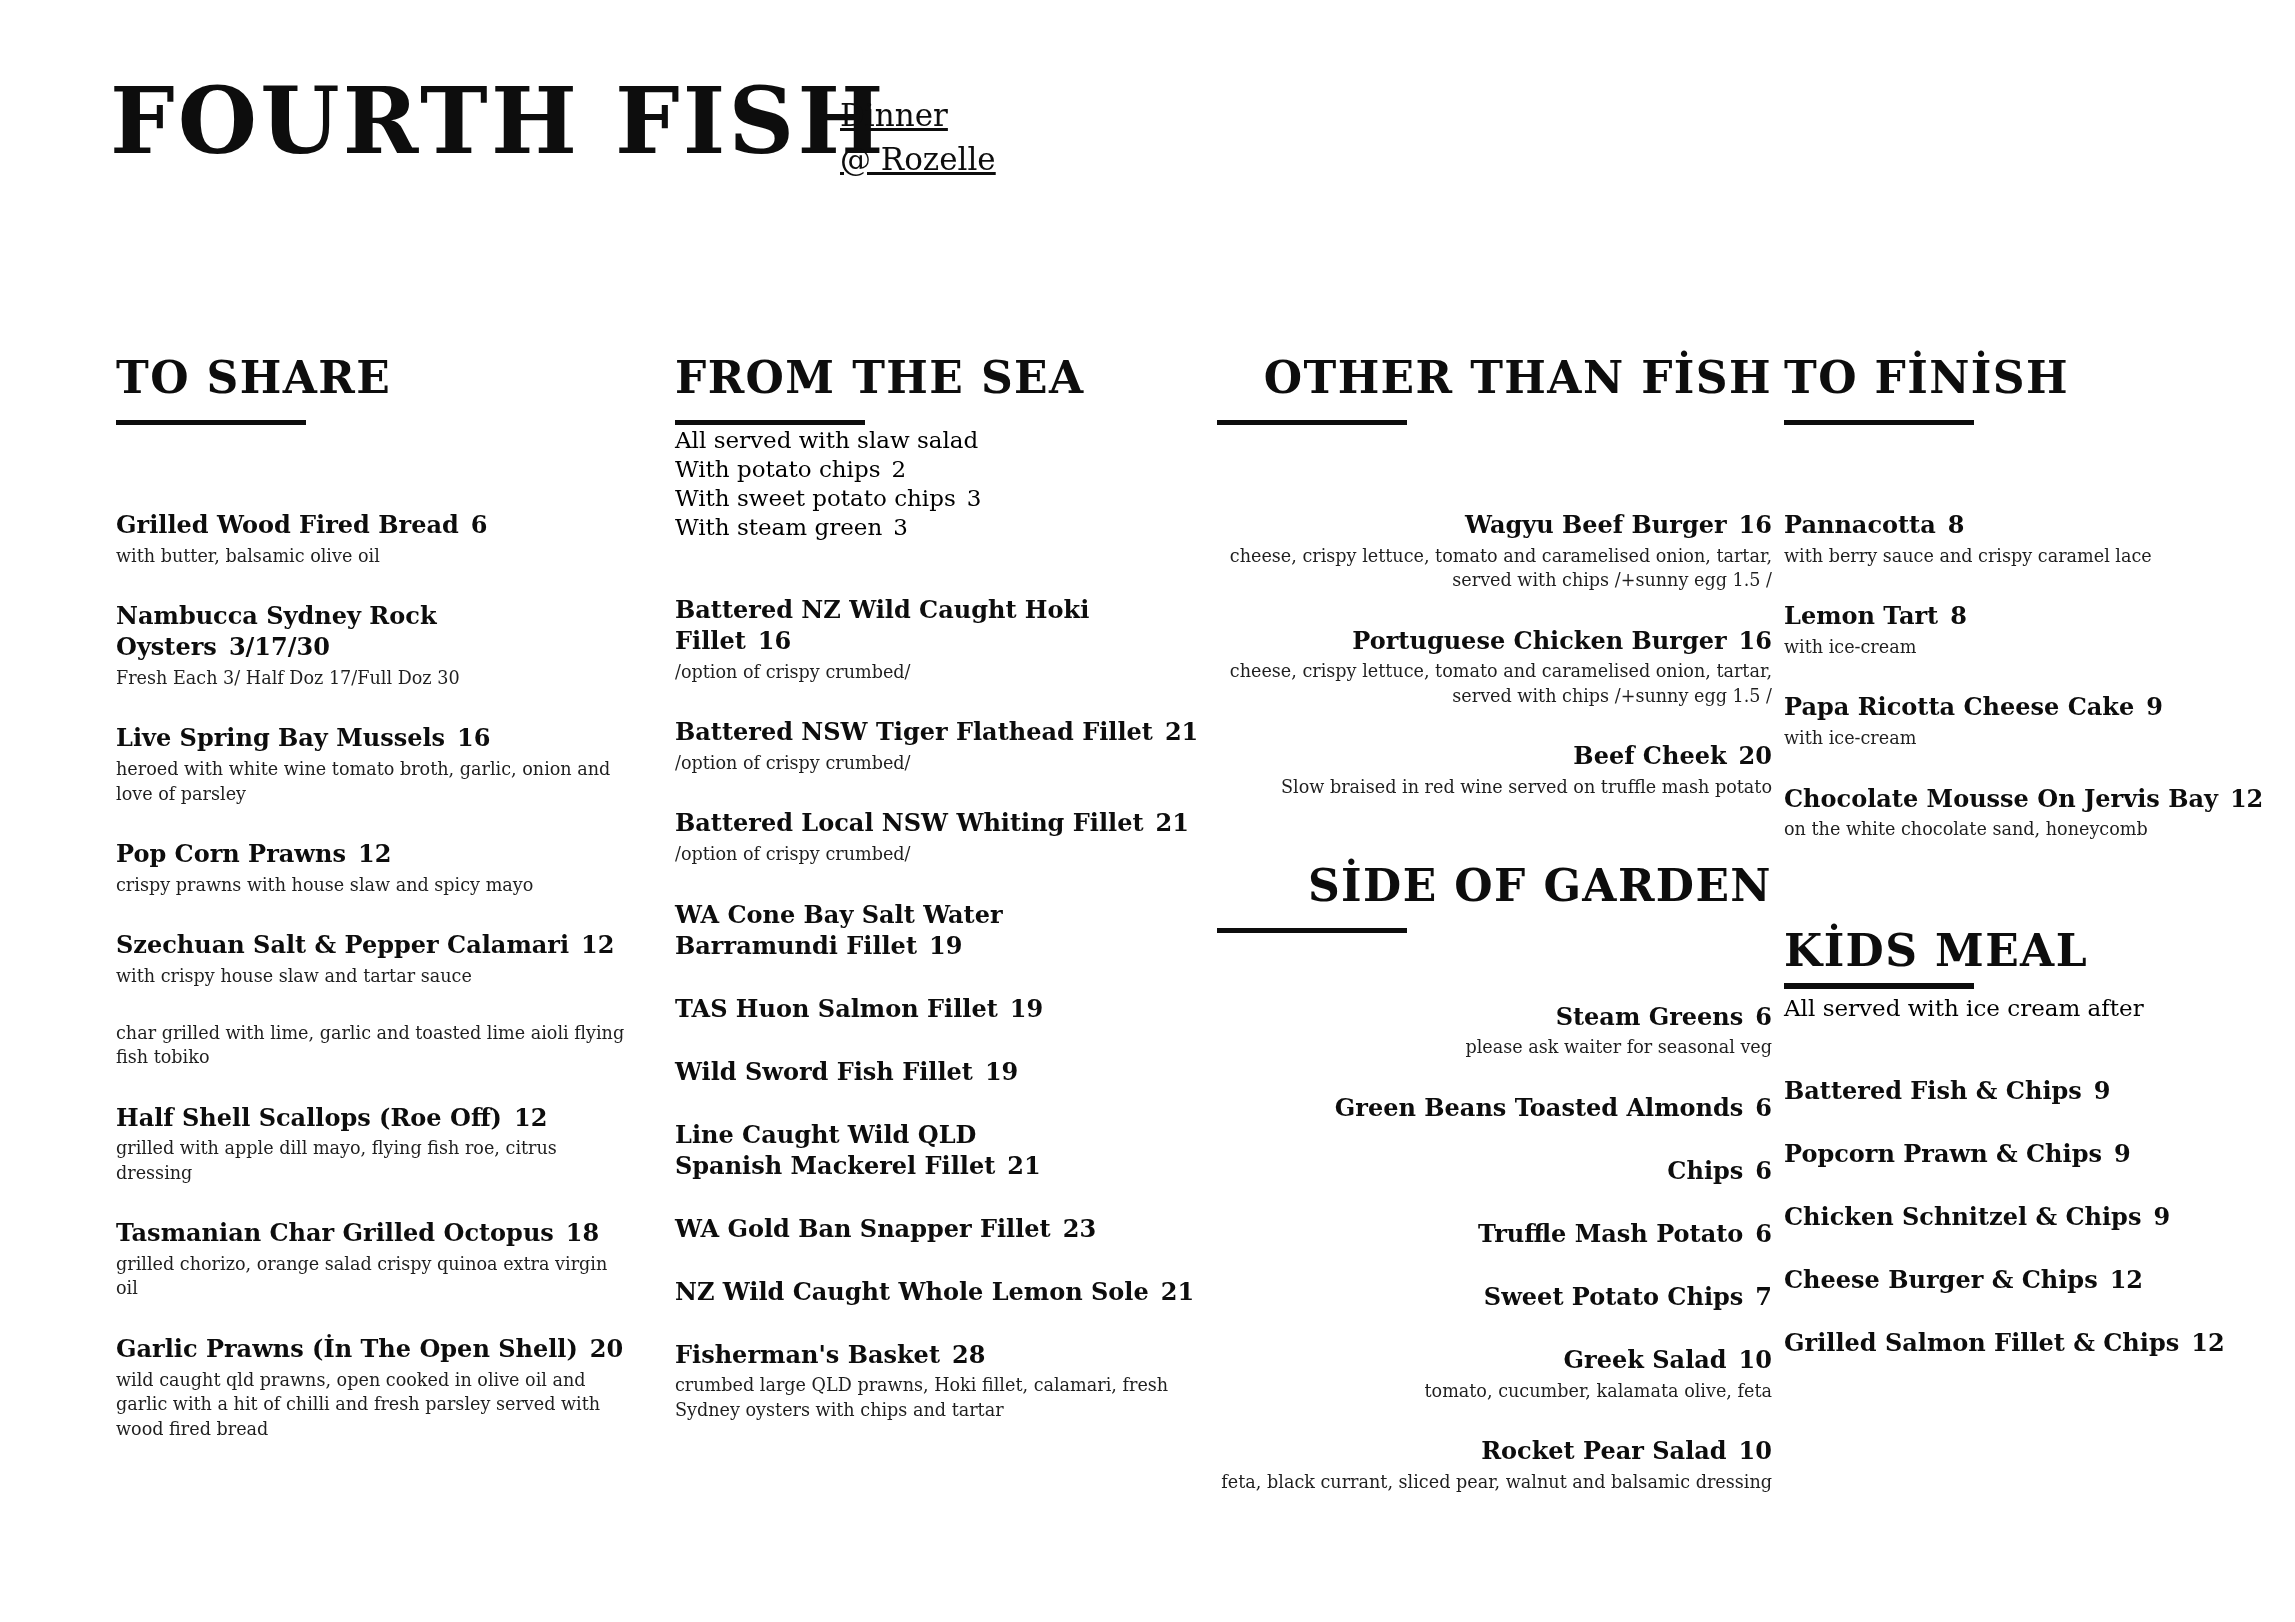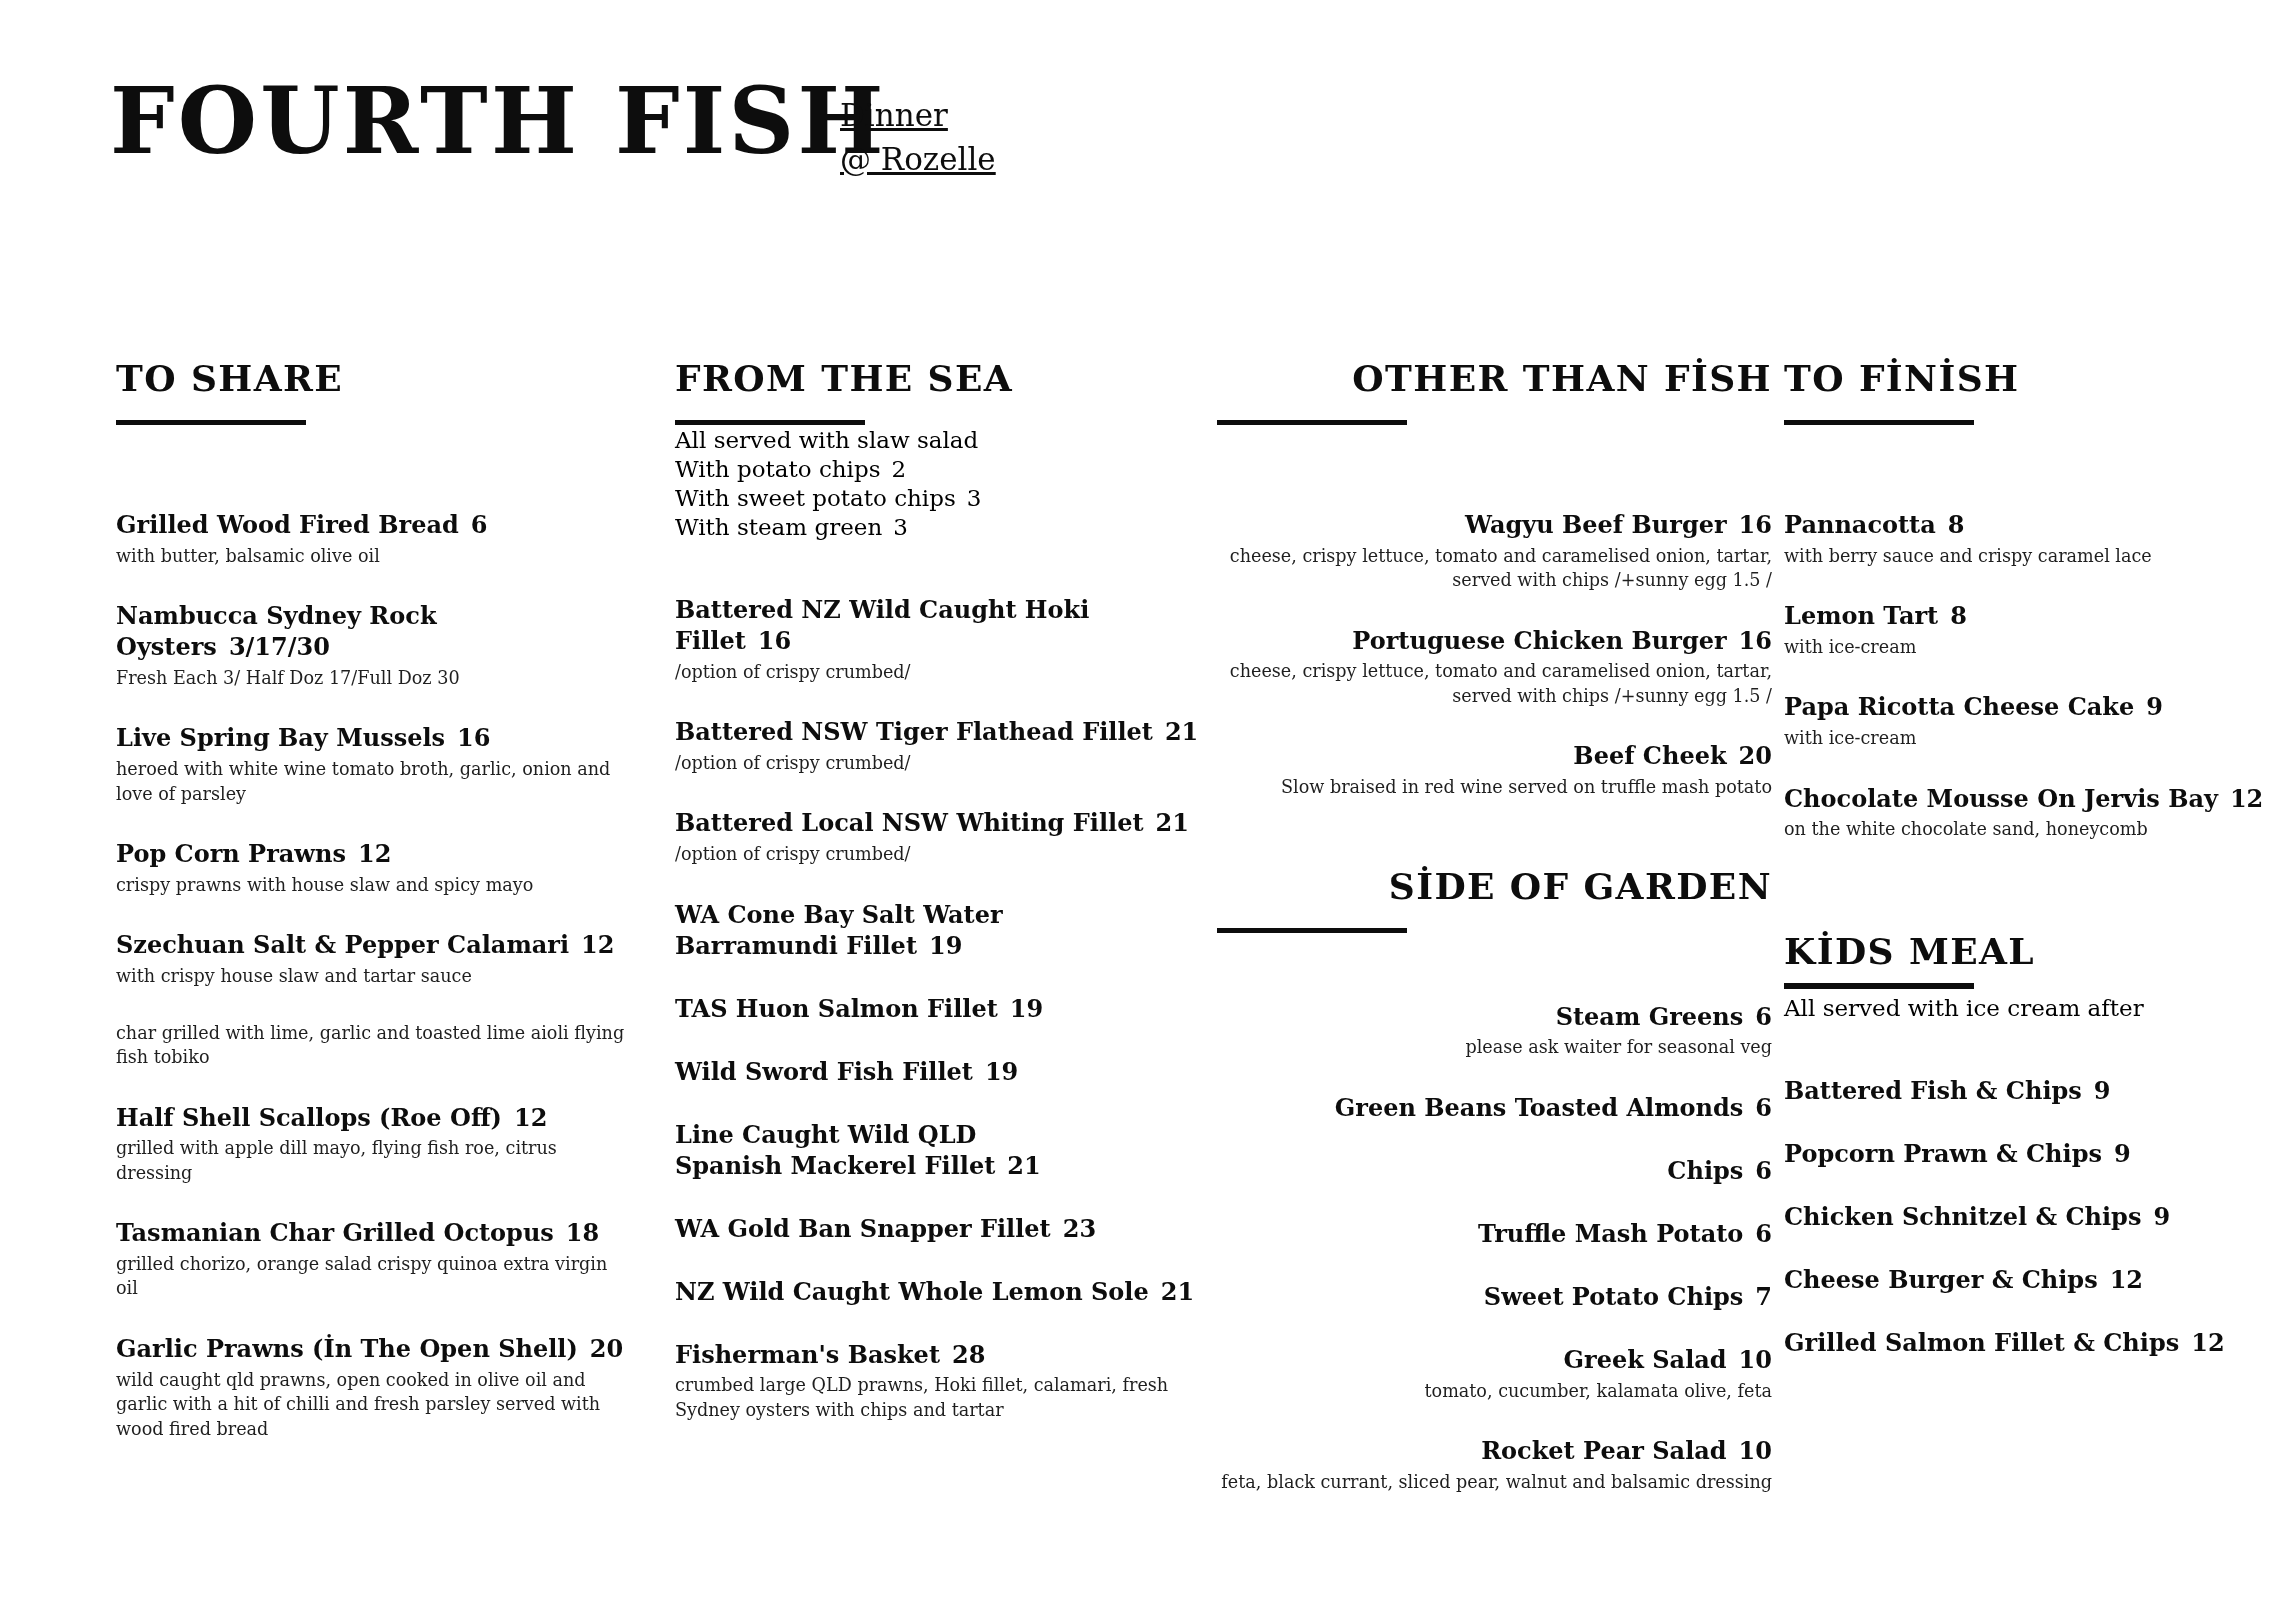--- a/index.html
+++ b/index.html
@@ -22,21 +22,21 @@
   }
 
   .col { position:absolute; top:357px; }
   .col-1 { left:116px;  width:514px; }
   .col-2 { left:675px; width:532px; }
   .col-3 { left:1217px; width:555px;text-align:right; }
   .col-4 { left:1784px; width:498px; }
 
   section { display:block; }
   .section-title {
-    margin:0; font-size:36px; font-weight:700;
+    margin:0; font-size:44px; font-weight:700;
     letter-spacing:1.4px; line-height:42px; color:#0d0d0d;
     white-space:nowrap;
   }
   .rule { width:190px; height:5.1px; background:#0d0d0d; margin-top:21px; margin-bottom:84px; }
 
   section[data-section="from-the-sea"] .rule { margin-bottom:0.9px; }
   section[data-section="side-of-garden"]   { margin-top:65px; }
   section[data-section="side-of-garden"] .rule { margin-bottom:68px; }
   section[data-section="kids-meal"]        { margin-top:88px; }
   section[data-section="kids-meal"] .rule  { margin-top:11.6px; margin-bottom:5.6px; }

